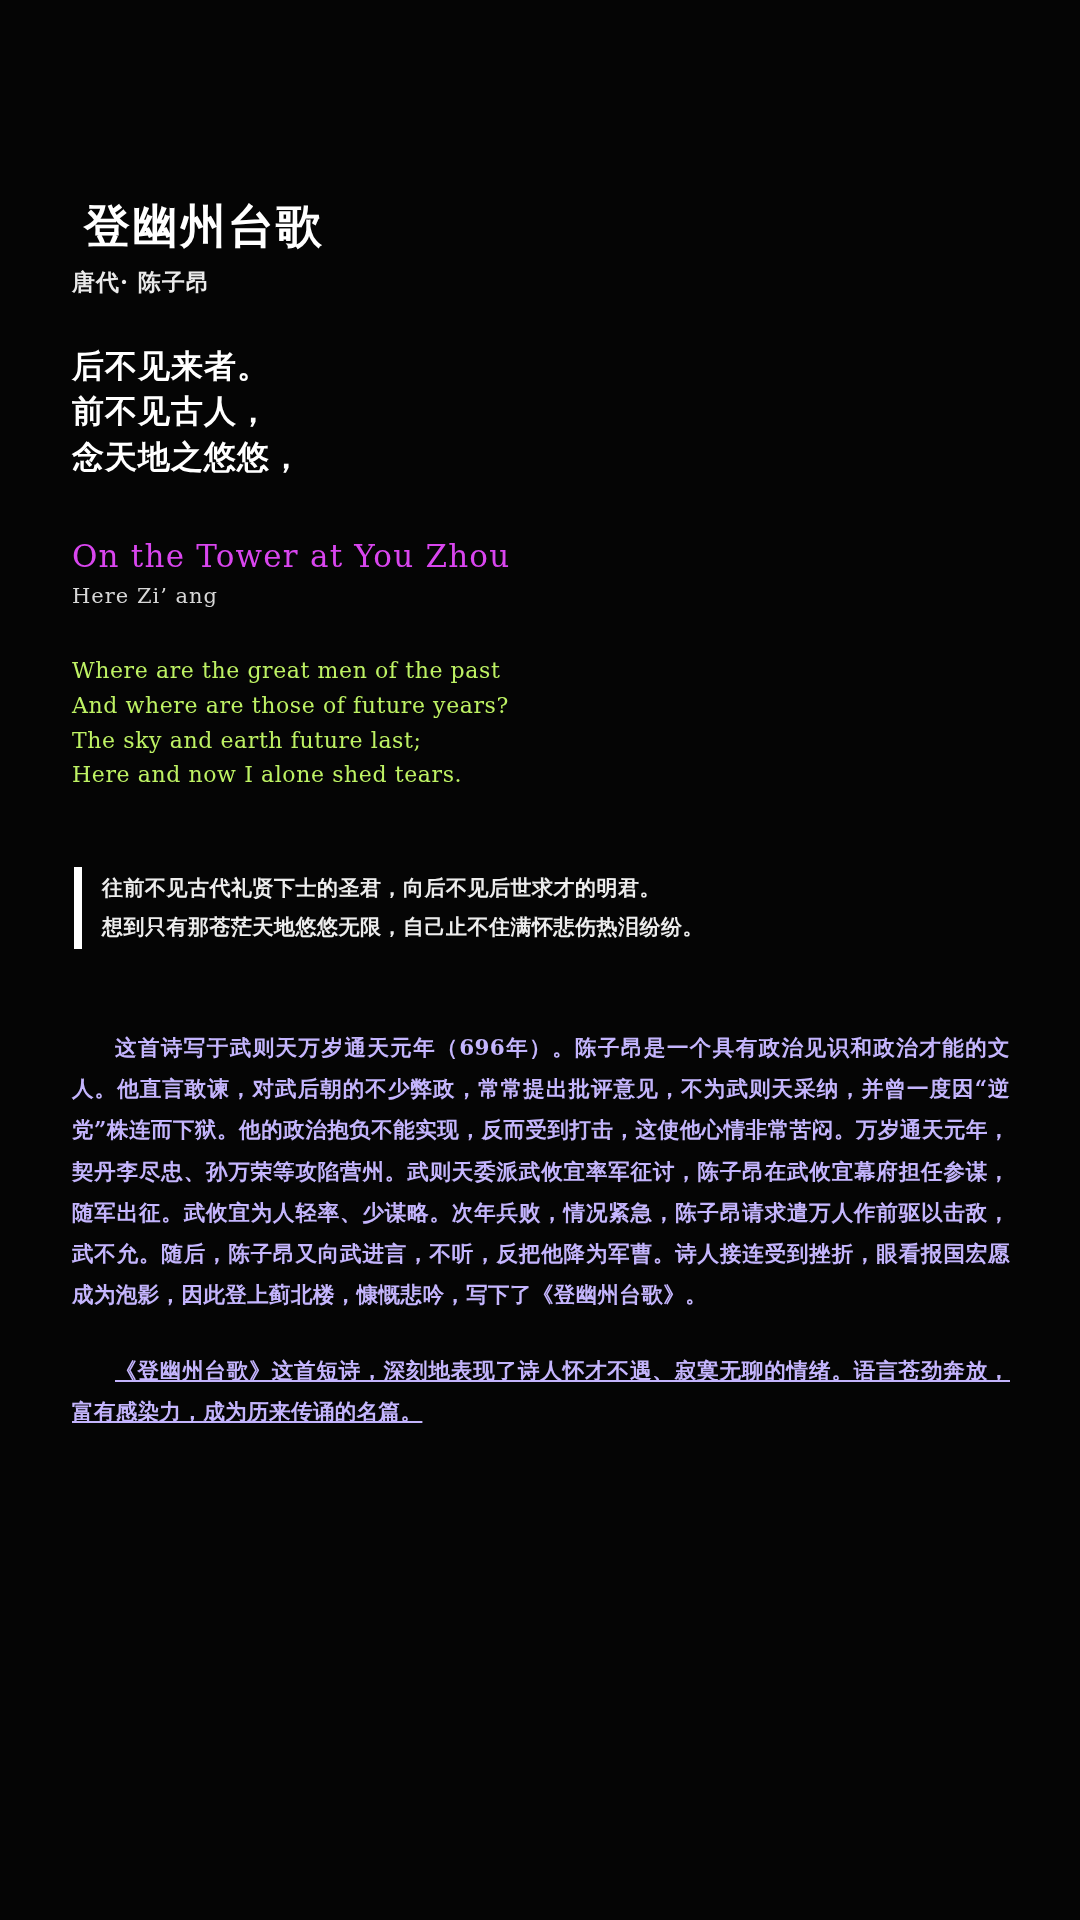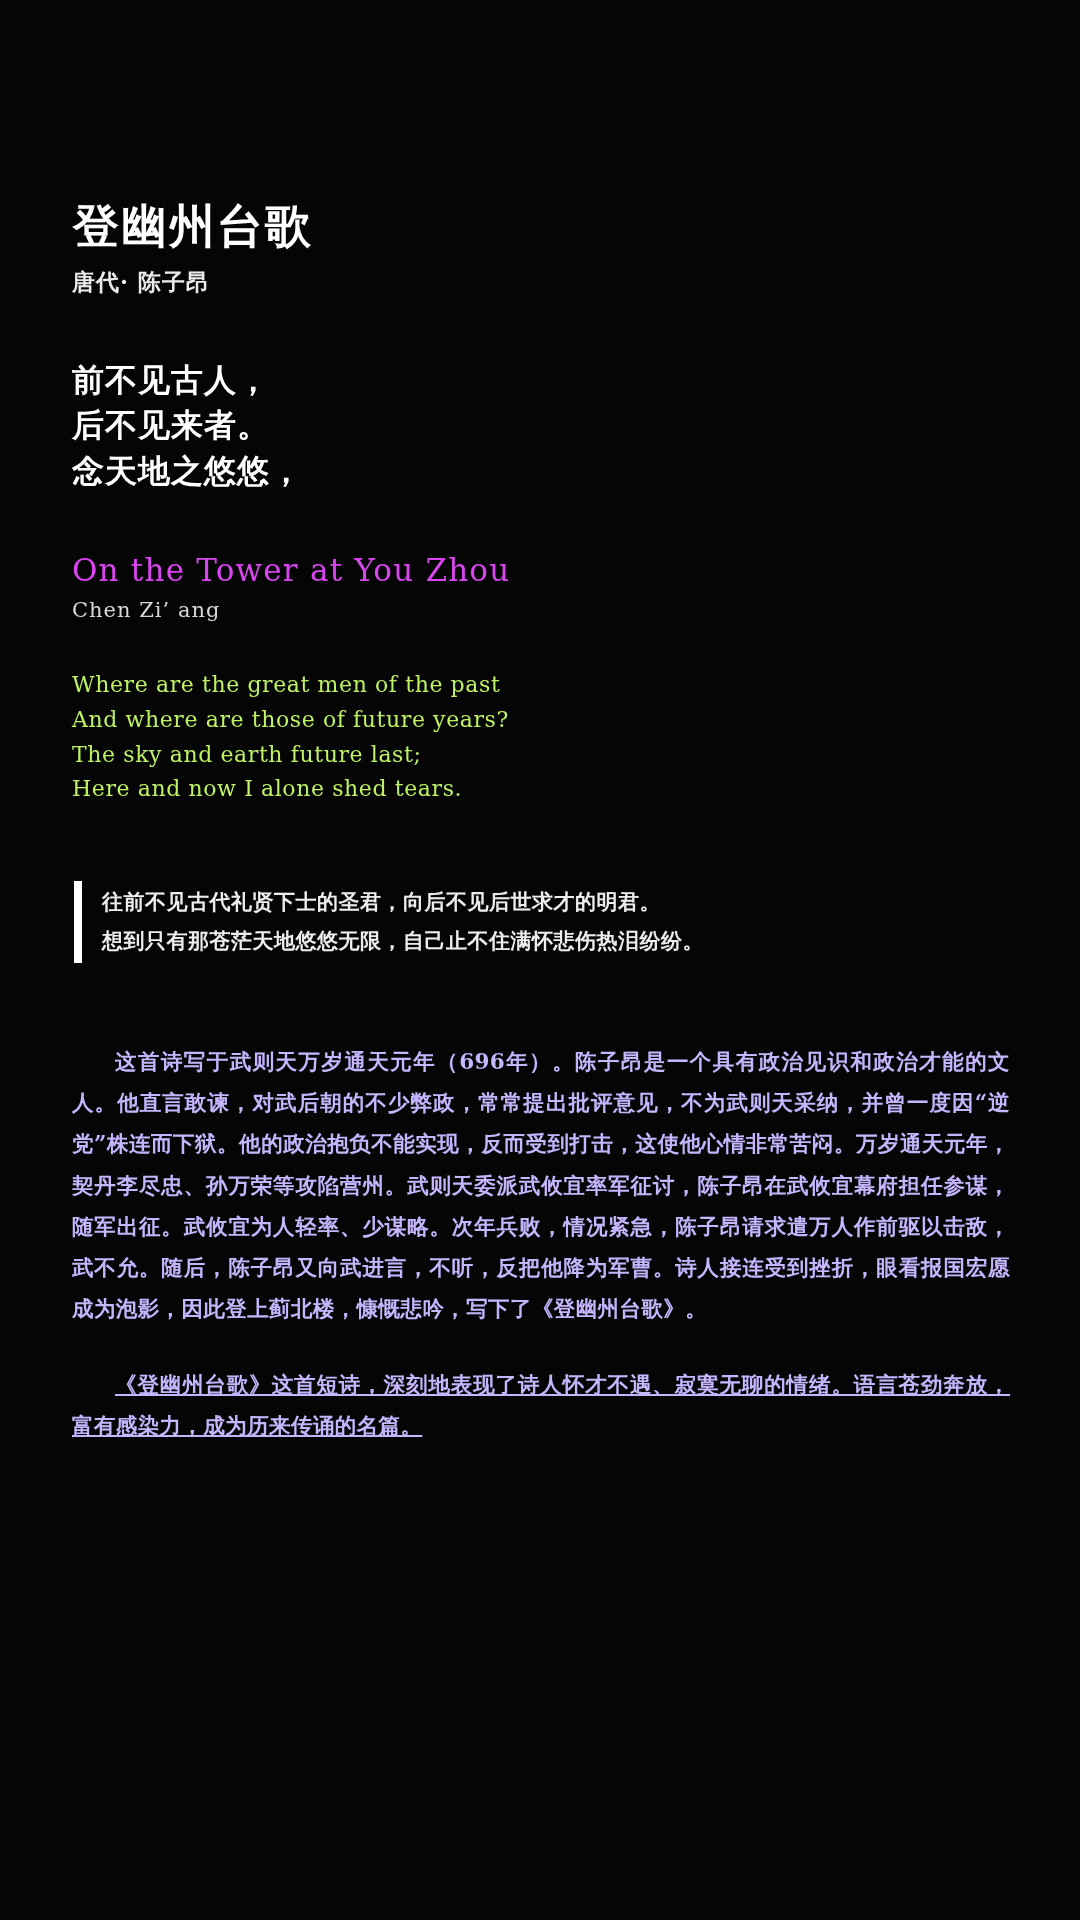--- a/index.html
+++ b/index.html
@@ -25,29 +25,29 @@
   }
 
   
   .cn-title {
     font-family: "DejaVu Serif", "Liberation Serif", serif;
     font-weight: 700;
     font-size: 46px;
     letter-spacing: 2px;
     line-height: 1.15;
     color: #ffffff;
-    margin: 0 0 14px 1px;
+    margin: 0 0 14px 12px;
   }
   .cn-byline {
     font-family: "DejaVu Serif", "Liberation Serif", serif;
     font-weight: 700;
     font-size: 23px;
     letter-spacing: 1px;
     color: #eaeaea;
-    margin: 0 0 60px 0;
+    margin: 0 0 46px 0;
   }
   .cn-poem {
     font-family: "DejaVu Serif", "Liberation Serif", serif;
     font-weight: 700;
     font-size: 32px;
     line-height: 1.42;
     letter-spacing: 1px;
     color: #ffffff;
     margin: 0 0 58px 0;
   }
@@ -113,27 +113,27 @@
 </style>
 </head>
 <body>
 
 <div class="page">
 
   <h1 class="cn-title">登幽州台歌</h1>
   <div class="cn-byline">唐代· 陈子昂</div>
 
   <div class="cn-poem">
+    <span class="line">后不见来者。</span>
     <span class="line">前不见古人，</span>
-    <span class="line">后不见来者。</span>
     <span class="line">念天地之悠悠，</span>
   </div>
 
   <h2 class="en-title">On the Tower at You Zhou</h2>
-  <div class="en-byline">Chen Zi’ ang</div>
+  <div class="en-byline">Here Zi’ ang</div>
 
   <div class="en-poem">
     <span class="line">Where are the great men of the past</span>
     <span class="line">And where are those of future years?</span>
     <span class="line">The sky and earth future last;</span>
     <span class="line">Here and now I alone shed tears.</span>
   </div>
 
   <blockquote class="paraphrase">
     <span class="line">往前不见古代礼贤下士的圣君，向后不见后世求才的明君。</span>

